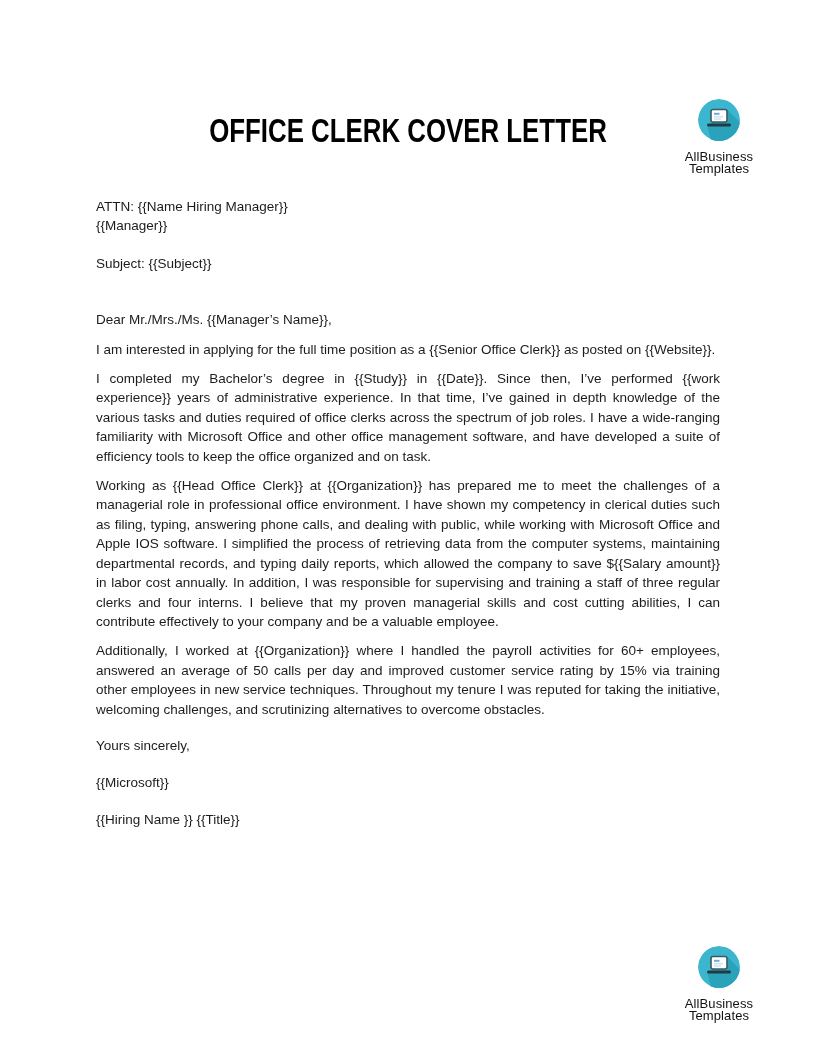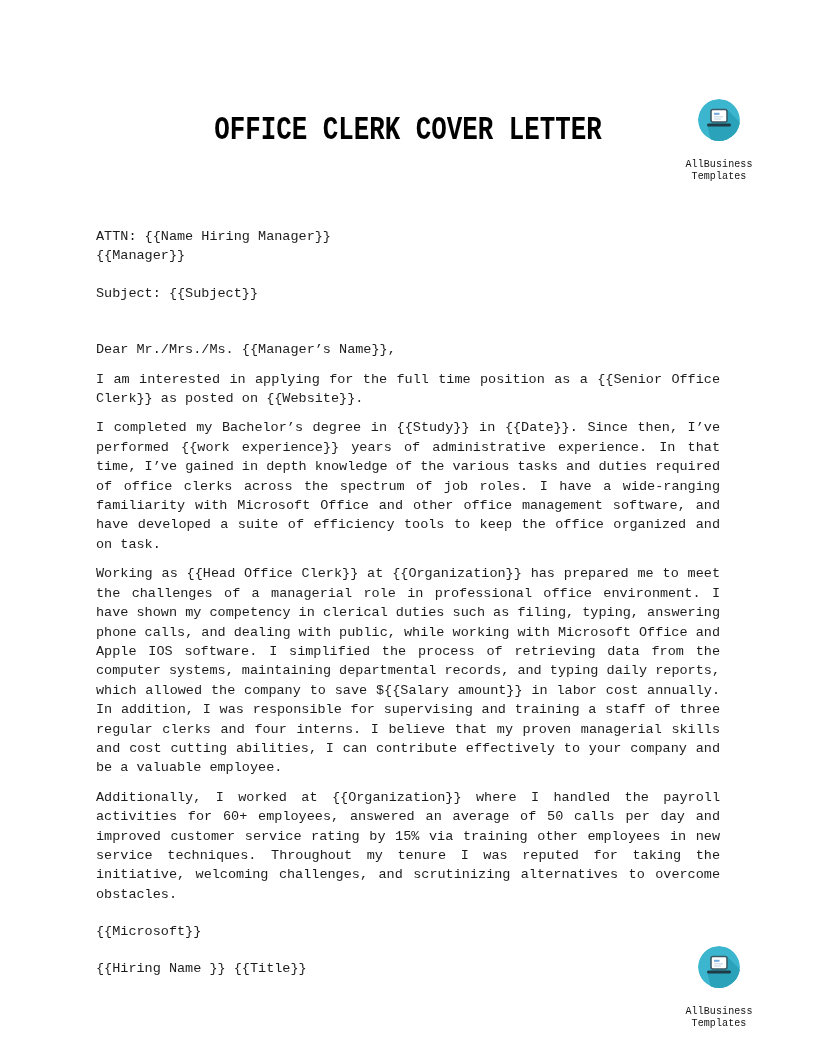--- a/index.html
+++ b/index.html
@@ -1,21 +1,21 @@
 <!DOCTYPE html>
 <html><head>
 <meta charset="utf-8">
 <style>
   html, body { margin: 0; padding: 0; background: #ffffff; }
   .page {
     position: relative;
     width: 816px;
     height: 1056px;
     background: #ffffff;
-    font-family: Liberation Mono, monospace;
+    font-family: Liberation Sans, sans-serif;
     color: #1c1c1c;
     overflow: hidden;
   }
   .doc-title {
     position: absolute;
     top: 109px;
     left: 0;
     width: 816px;
     margin: 0;
     text-align: center;
@@ -29,34 +29,33 @@
   .logo {
     position: absolute;
     width: 74px;
     left: 682px;
     text-align: center;
   }
   .logo-top { top: 99px; }
   .logo-bottom { top: 946px; }
   .logo svg.badge { display: block; width: 42px; height: 42px; margin: 0 auto; }
   .logo .brand {
-    margin-top: 18px;
-    font-size: 10px;
+    margin-top: 10px;
+    font-size: 13px;
     line-height: 11.5px;
     color: #111111;
     letter-spacing: 0.1px;
   }
   .letter {
     position: absolute;
     left: 96px;
     top: 197px;
     width: 624px;
     font-size: 13.5px;
     line-height: 19.4px;
-    margin-top: 30px;
   }
   .letter p { margin: 0; }
   .para { text-align: justify; }
   .mt-s  { margin-top: 10px !important; }
   .mt-m  { margin-top: 17px !important; }
   .mt-m2 { margin-top: 18px !important; }
   .mt-l  { margin-top: 37px !important; }
 </style>
 </head>
 <body>
@@ -90,20 +89,21 @@
 
   <div class="letter">
     <p>ATTN: {{Name Hiring Manager}}</p>
     <p>{{Manager}}</p>
     <p class="mt-m2">Subject: {{Subject}}</p>
     <p class="mt-l">Dear Mr./Mrs./Ms. {{Manager’s Name}},</p>
     <p class="para mt-s">I am interested in applying for the full time position as a {{Senior Office Clerk}} as posted on {{Website}}.</p>
     <p class="para mt-s">I completed my Bachelor’s degree in {{Study}} in {{Date}}. Since then, I’ve performed {{work experience}} years of administrative experience.  In that time, I’ve gained in depth knowledge of the various tasks and duties required of office clerks across the spectrum of job roles. I have a wide-ranging familiarity with Microsoft Office and other office management software, and have developed a suite of efficiency tools to keep the office organized and on task.</p>
     <p class="para mt-s">Working as {{Head Office Clerk}} at {{Organization}} has prepared me to meet the challenges of a managerial role in professional office environment. I have shown my competency in clerical duties such as filing, typing, answering phone calls, and dealing with public, while working with Microsoft Office and Apple IOS software. I simplified the process of retrieving data from the computer systems, maintaining departmental records, and typing daily reports, which allowed the company to save ${{Salary amount}} in labor cost annually. In addition, I was responsible for supervising and training a staff of three regular clerks and four interns. I believe that my proven managerial skills and cost cutting abilities, I can contribute effectively to your company and be a valuable employee.</p>
     <p class="para mt-s">Additionally, I worked at {{Organization}} where I handled the payroll activities for 60+ employees, answered an average of 50 calls per day and improved customer service rating by 15% via training other employees in new service techniques. Throughout my tenure I was reputed for taking the initiative, welcoming challenges, and scrutinizing alternatives to overcome obstacles.</p>
+    <p class="mt-m">Yours sincerely,</p>
     <p class="mt-m2">{{Microsoft}}</p>
     <p class="mt-m">{{Hiring Name }} {{Title}}</p>
   </div>
 
   <div class="logo logo-bottom">
     <svg class="badge" viewBox="0 0 42 42" aria-hidden="true">
       <defs>
           <clipPath id="clipBottom">
             <circle cx="21" cy="21" r="21"></circle>
           </clipPath>

